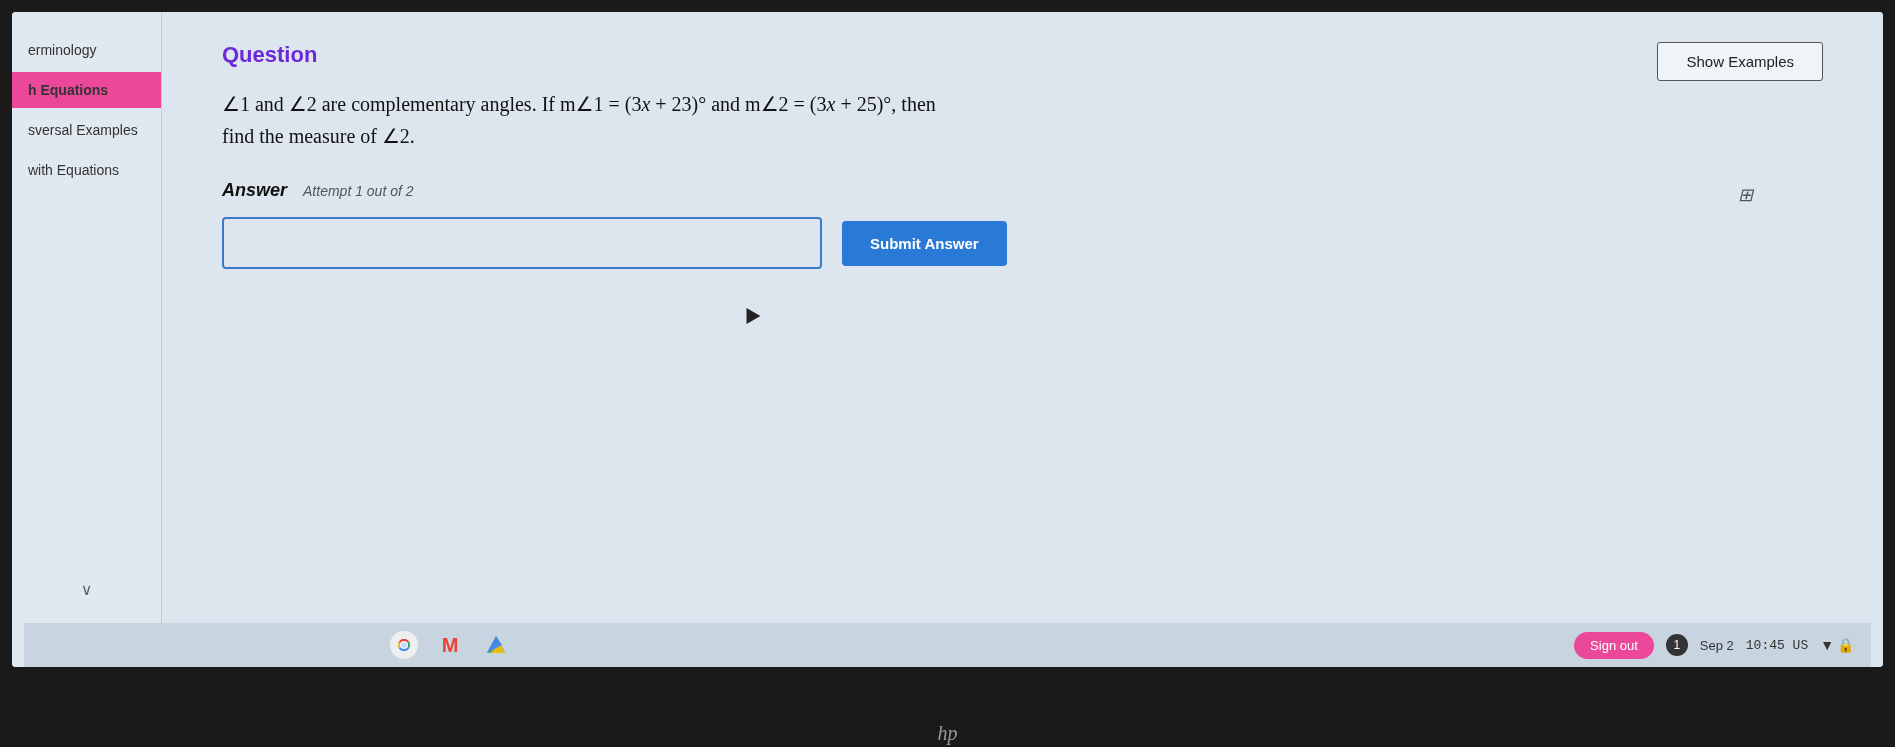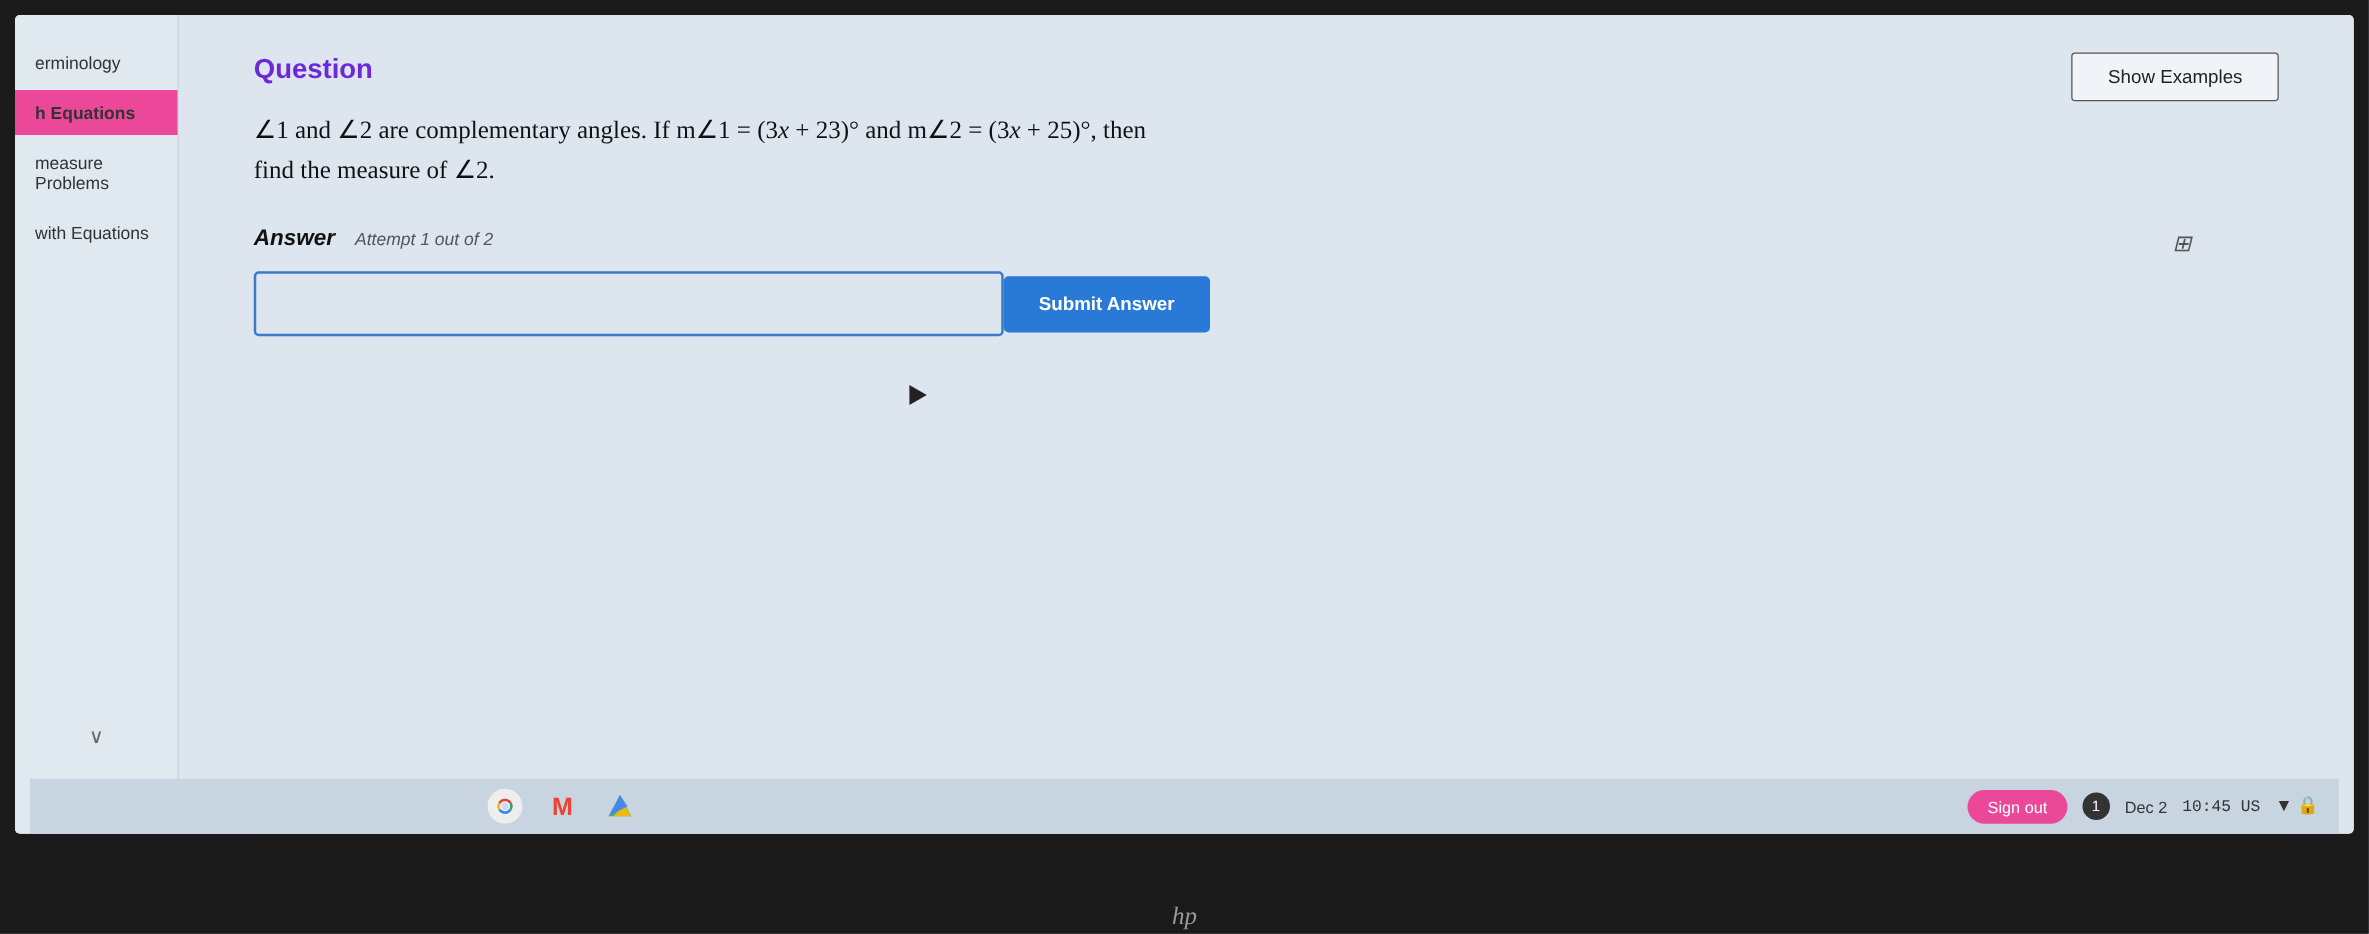--- a/index.html
+++ b/index.html
@@ -36,21 +36,21 @@
 
     
     .content-area {
       display: flex;
       flex: 1;
       overflow: hidden;
     }
 
     
     .sidebar {
-      width: 131px;
+      width: 150px;
       background: #e0e8f0;
       padding: 20px 0;
       display: flex;
       flex-direction: column;
       gap: 4px;
       border-right: 1px solid #c0cdd8;
       flex-shrink: 0;
     }
 
     .sidebar-item {
@@ -149,20 +149,21 @@
 
     .attempt-text {
       font-size: 14px;
       color: #555;
       font-family: Arial, sans-serif;
     }
 
     .answer-input-row {
       display: flex;
       align-items: center;
+      gap: 20px;
       margin-top: 10px;
     }
 
     .answer-input {
       width: 600px;
       height: 52px;
       border: 2px solid #3a7ac8;
       background: #dde6ef;
       border-radius: 4px;
       font-size: 16px;
@@ -312,21 +313,21 @@
     <div class="content-area">
 
       <div class="sidebar">
         <div class="sidebar-item">
           <span class="sidebar-item-label">erminology</span>
         </div>
         <div class="sidebar-item active">
           <span class="sidebar-item-label">h Equations</span>
         </div>
         <div class="sidebar-item">
-          <span class="sidebar-item-label">measure Problems</span>
+          <span class="sidebar-item-label">sversal Examples</span>
         </div>
         <div class="sidebar-item">
           <span class="sidebar-item-label">with Equations</span>
         </div>
         <div class="sidebar-spacer"></div>
         <div class="sidebar-chevron">
           <span>∨</span>
         </div>
         <div class="sidebar-logout">
           <span>Log Out</span>
@@ -399,21 +400,21 @@
             <polygon points="14,5 5,22 23,22" fill="#34A853" opacity="0.8"></polygon>
             <polygon points="9,22 23,22 17,12" fill="#FBBC05" opacity="0.9"></polygon>
             <polygon points="5,22 14,5 20,14" fill="#4285F4" opacity="0.9"></polygon>
           </svg>
         </div>
       </div>
 
       <div class="taskbar-right">
         <button class="sign-out-btn">Sign out</button>
         <div class="notification-badge">1</div>
-        <span class="taskbar-date">Dec 2</span>
+        <span class="taskbar-date">Sep 2</span>
         <span class="taskbar-time">10:45 US</span>
         <span class="wifi-icon">▼ 🔒</span>
       </div>
     </div>
   </div>
 
   <div class="hp-logo-area">
     <span style="font-style:italic; font-family:serif; font-size:20px; color:#999;">hp</span>
   </div>
 </div>

